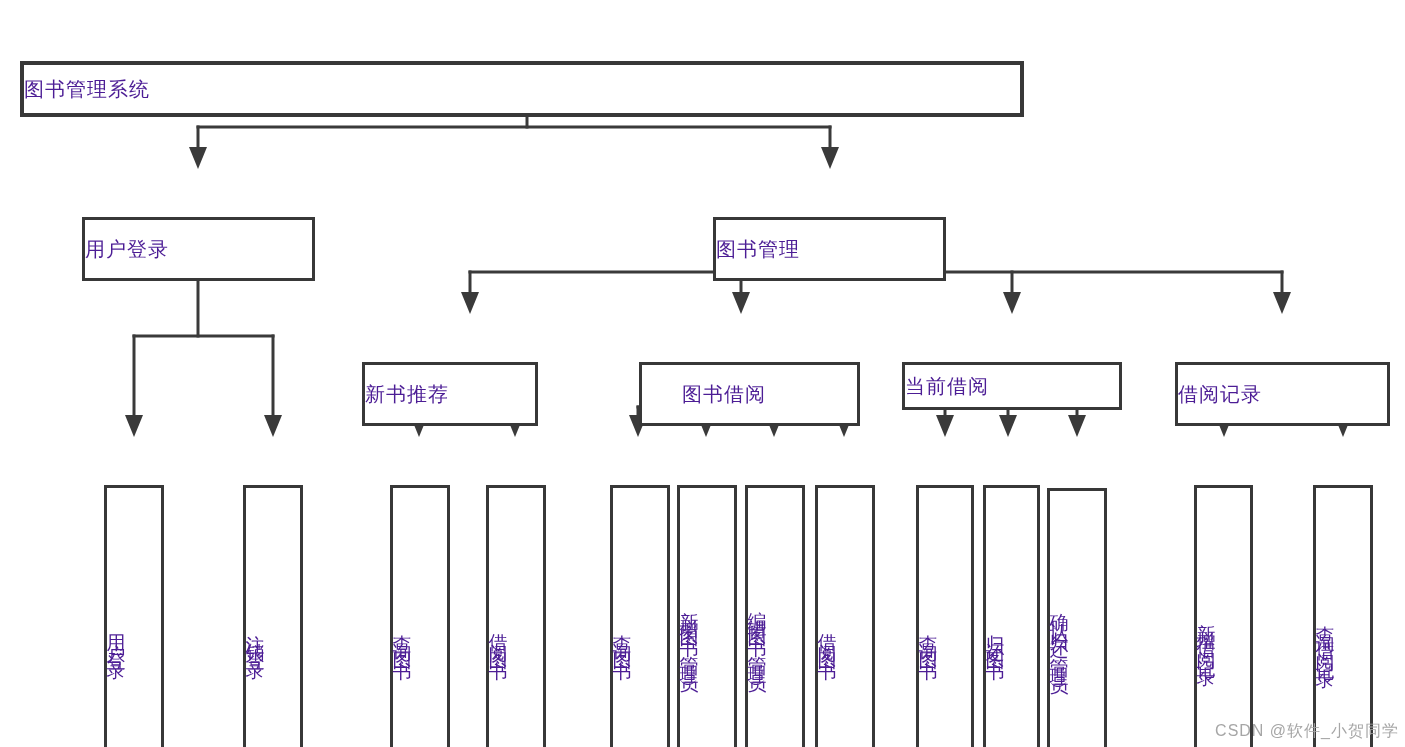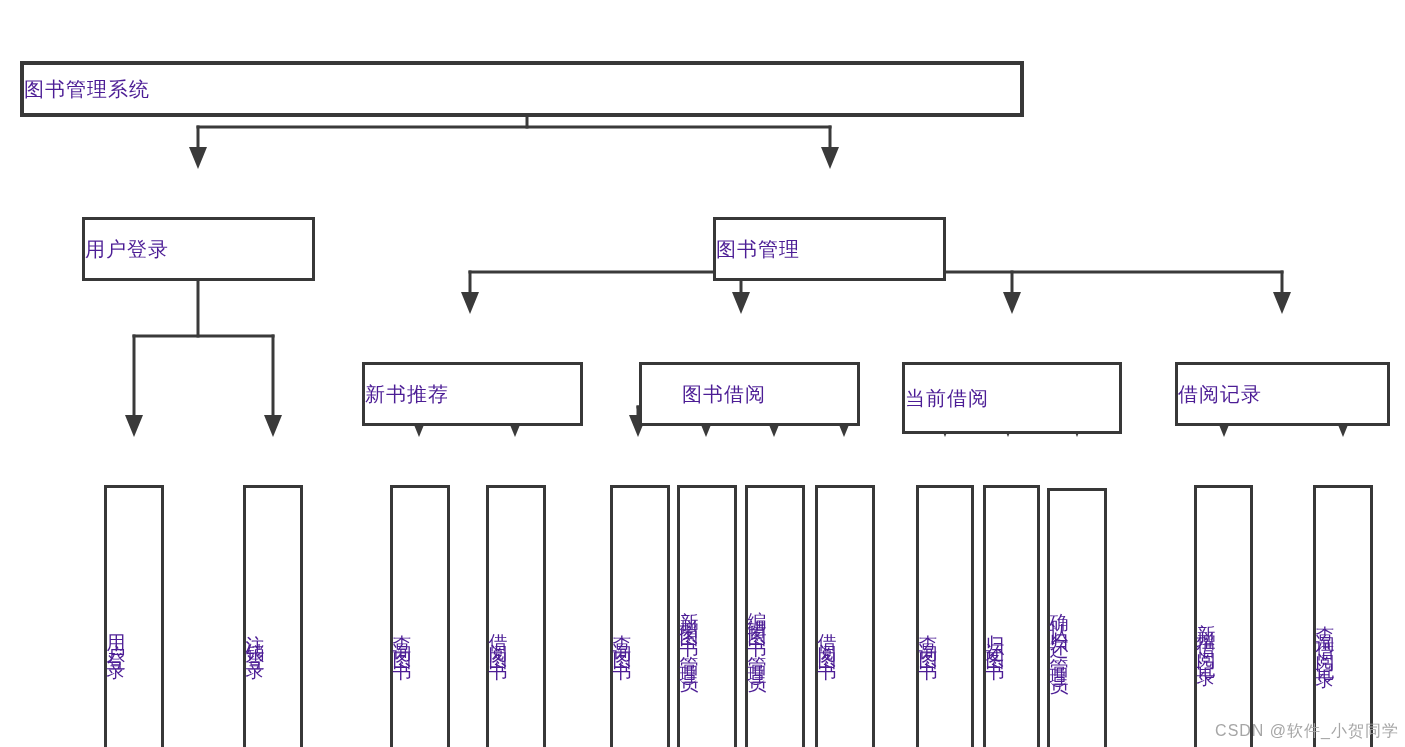--- a/index.html
+++ b/index.html
@@ -116,27 +116,27 @@
     <span>图书管理系统</span>
   </div>
 
   <div class="node" style="left:82px;top:169px;width:233px;height:64px;">
     <span>用户登录</span>
   </div>
   <div class="node" style="left:713px;top:169px;width:233px;height:64px;">
     <span>图书管理</span>
   </div>
 
-  <div class="node" style="left:362px;top:314px;width:221px;height:64px;">
+  <div class="node" style="left:362px;top:314px;width:176px;height:64px;">
     <span>新书推荐</span>
   </div>
   <div class="node" style="left:639px;top:314px;width:221px;height:64px;padding-left:40px;">
     <span>图书借阅</span>
   </div>
-  <div class="node" style="left:902px;top:314px;width:220px;height:72px;">
+  <div class="node" style="left:902px;top:314px;width:220px;height:48px;">
     <span>当前借阅</span>
   </div>
   <div class="node" style="left:1175px;top:314px;width:215px;height:64px;">
     <span>借阅记录</span>
   </div>
 
   <div class="node vert" style="left:104px;top:437px;width:60px;height:303px;">
     <span class="vlabel">用户登录</span>
   </div>
   <div class="node vert" style="left:243px;top:437px;width:60px;height:303px;">

